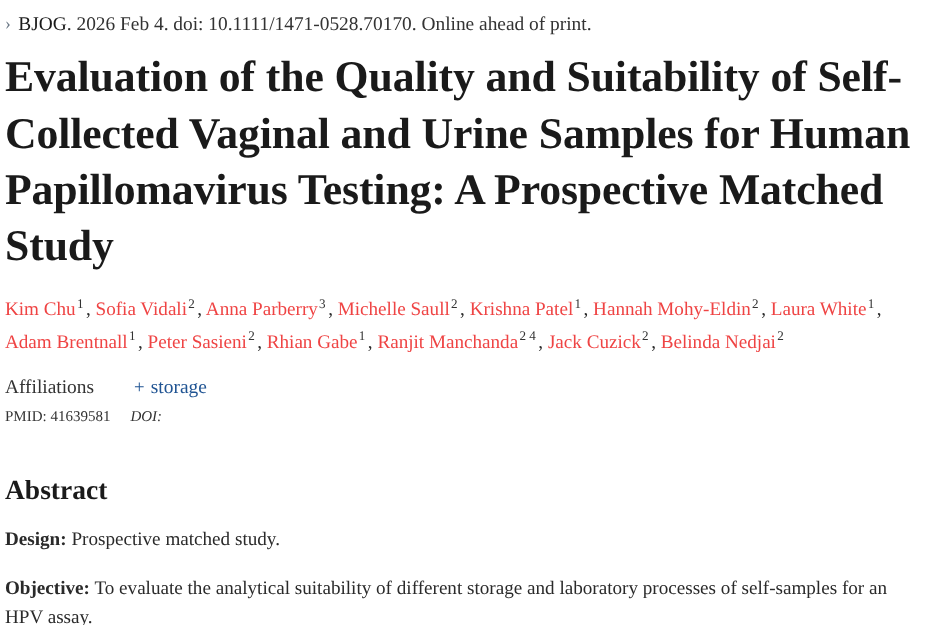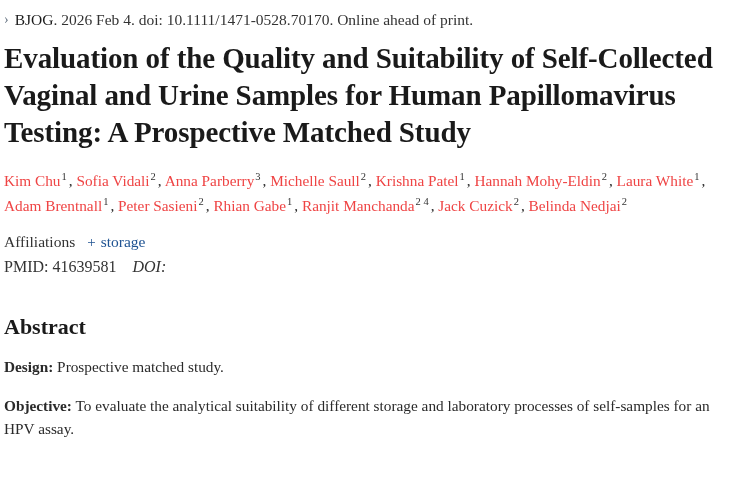--- a/index.html
+++ b/index.html
@@ -35,21 +35,21 @@
   }
   .journal {
     font-weight: normal;
     color: #1a1a1a;
   }
   .cite-rest { color: #333333; }
 
   
   .title {
     font-family: "Liberation Serif", serif;
-    font-size: 29px;
+    font-size: 35px;
     font-weight: bold;
     line-height: 1.28;
     color: #1a1a1a;
     letter-spacing: -0.1px;
     margin: 10px 0 16px 0;
     max-width: 742px;
   }
 
   
   .authors {
@@ -72,39 +72,40 @@
   }
   .comma { color: #2a2a2a; }
 
   
   .affil-row {
     display: flex;
     align-items: center;
     font-size: 15.5px;
     color: #333333;
     margin-bottom: 7px;
+    gap: 20px;
   }
   .affil-label { color: #333333; }
   .expand-btn {
     margin-left: 12px;
     color: #205493;
     cursor: pointer;
     display: inline-flex;
     align-items: center;
   }
   .plus {
     font-size: 15px;
     margin-right: 5px;
     color: #205493;
   }
   .expand-text { text-decoration: none; }
 
   
   .ids {
-    font-size: 16px;
+    font-size: 12px;
     color: #333333;
     margin-bottom: 4px;
     display: flex;
     align-items: baseline;
     flex-wrap: wrap;
   }
   .pmid { margin-right: 16px; }
   .doi-label { margin-right: 4px; font-style: italic; }
   .doi-link {
     color: #205493;

